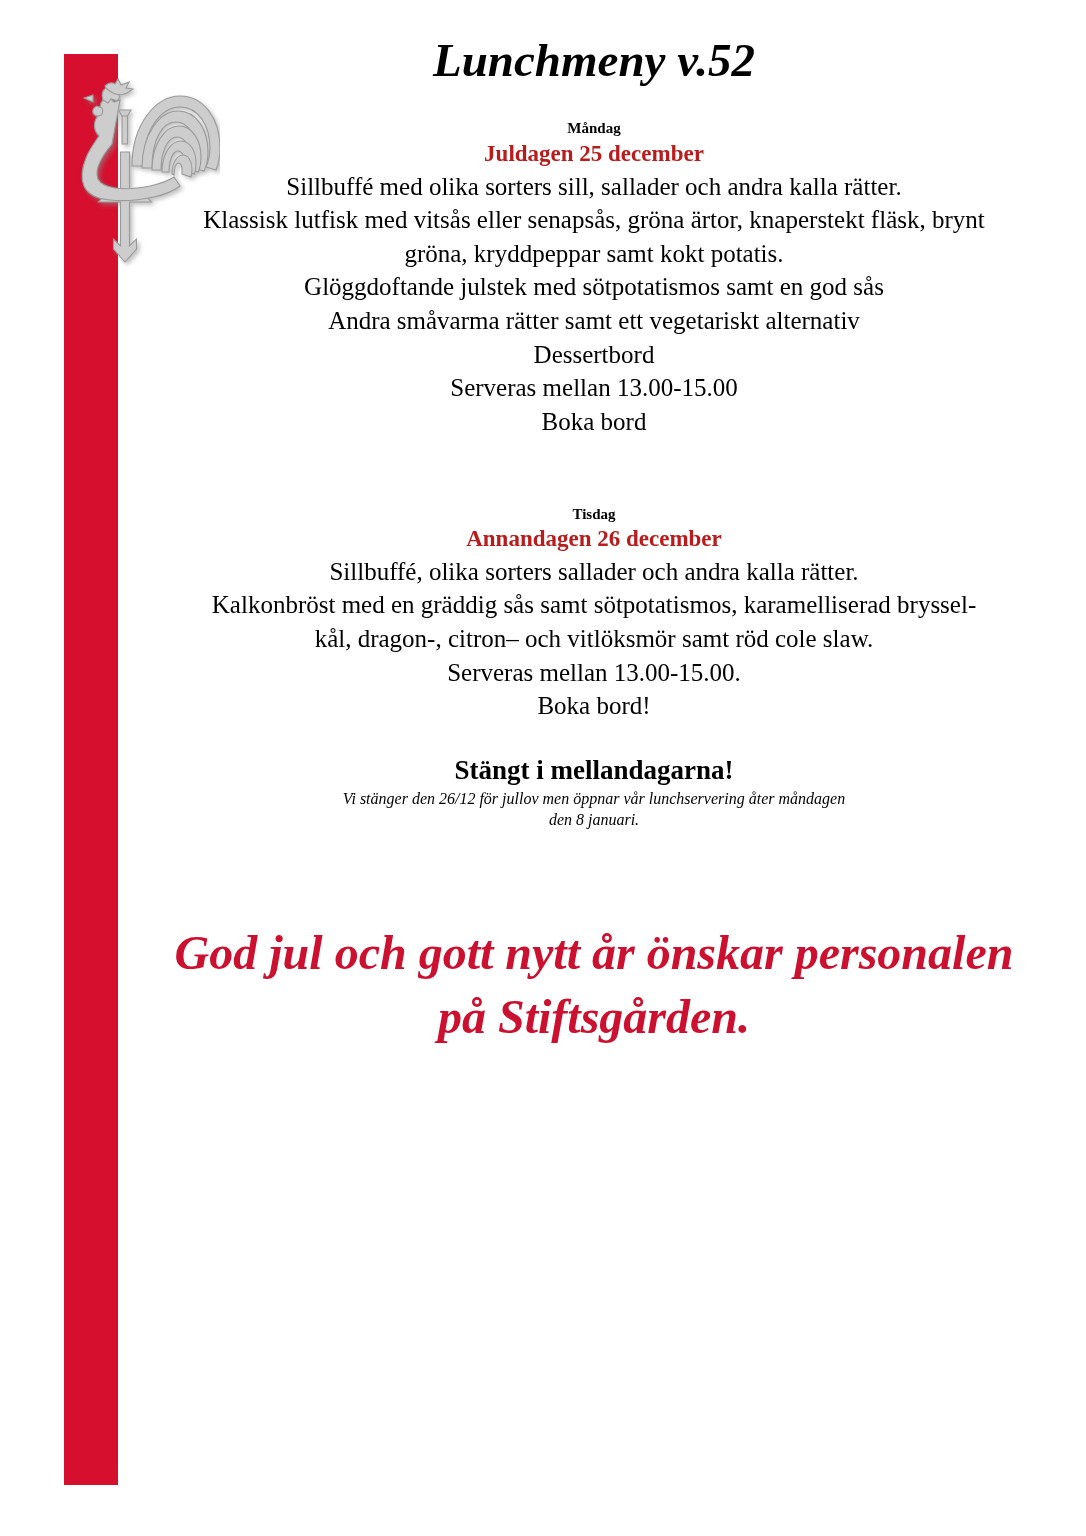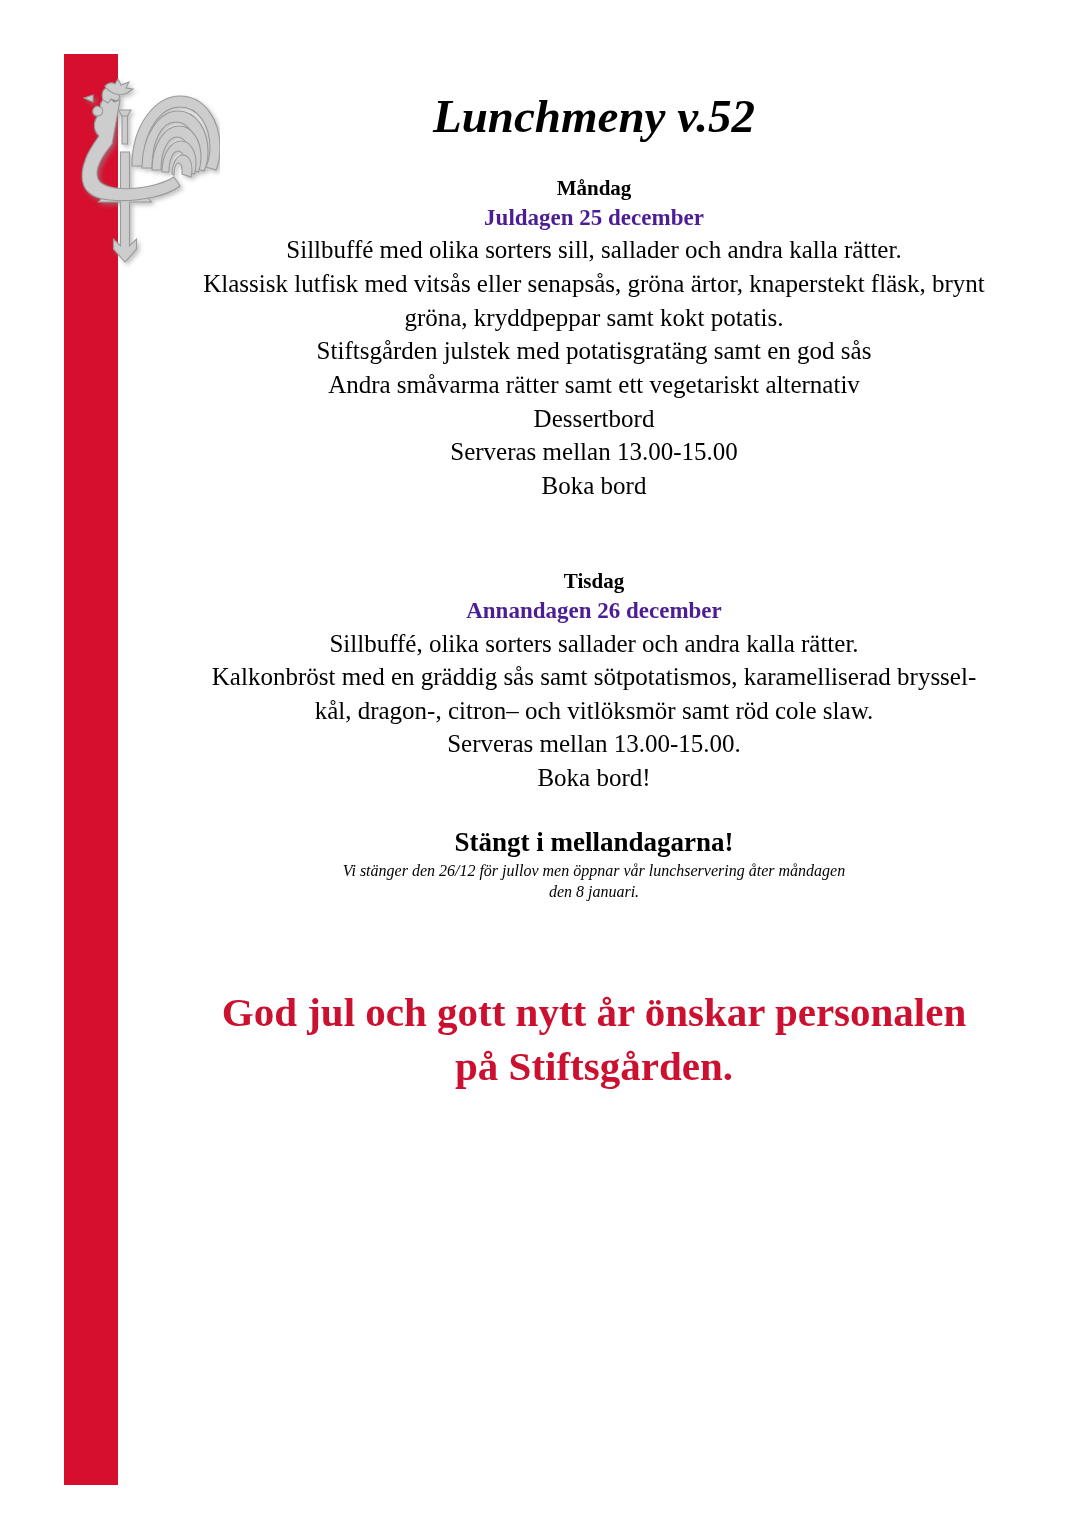--- a/index.html
+++ b/index.html
@@ -46,37 +46,37 @@
     text-align: center;
   }
 
   .doc-title {
     font-size: 47px;
     font-weight: bold;
     font-style: italic;
     line-height: 1.05;
     letter-spacing: 0px;
     margin: 0;
-    padding-top: 92px;
+    padding-top: 36px;
   }
 
   .day-name {
-    font-size: 21px;
+    font-size: 15px;
     font-weight: bold;
     line-height: 1.32;
     margin: 0;
     padding-top: 34px;
   }
 
   .day-date {
     font-size: 23px;
     font-weight: bold;
     line-height: 1.32;
     margin: 0;
-    color: #4c1d95;
+    color: #b91c1c;
   }
 
   .menu-lines {
     font-size: 25px;
     line-height: 1.345;
     margin: 0;
     padding: 0;
     list-style: none;
   }
   .menu-lines li { margin: 0; padding: 0; }
@@ -94,25 +94,26 @@
     font-size: 16px;
     line-height: 1.345;
     margin: 0;
     padding: 0;
     list-style: none;
     font-style: italic;
   }
   .notice-body li { margin: 0; padding: 0; }
 
   .greeting {
-    font-size: 41px;
-    font-weight: bold;
+    font-size: 48px;
+    font-weight: bold;
+    font-style: italic;
     line-height: 1.33;
     color: #cc102f;
-    margin: 0;
+    margin: 8px;
     padding-top: 82px;
   }
   .greeting-lines { list-style: none; margin: 0; padding: 0; }
   .greeting-lines li { margin: 0; padding: 0; }
 </style>
 </head>
 <body>
 
 <div id="red-bar"></div>
 
@@ -176,21 +177,21 @@
 
   <h1 class="doc-title">Lunchmeny v.52</h1>
 
   <div>
     <div class="day-name">Måndag</div>
     <div class="day-date">Juldagen 25 december</div>
     <ul class="menu-lines">
       <li>Sillbuffé med olika sorters sill, sallader och andra kalla rätter.</li>
       <li>Klassisk lutfisk med vitsås eller senapsås, gröna ärtor, knaperstekt fläsk, brynt</li>
       <li>gröna, kryddpeppar samt kokt potatis.</li>
-      <li>Stiftsgården julstek med potatisgratäng samt en god sås</li>
+      <li>Glöggdoftande julstek med sötpotatismos samt en god sås</li>
       <li>Andra småvarma rätter samt ett vegetariskt alternativ</li>
       <li>Dessertbord</li>
       <li>Serveras mellan 13.00-15.00</li>
       <li>Boka bord</li>
     </ul>
   </div>
 
   <div class="section-gap"></div>
 
   <div>

